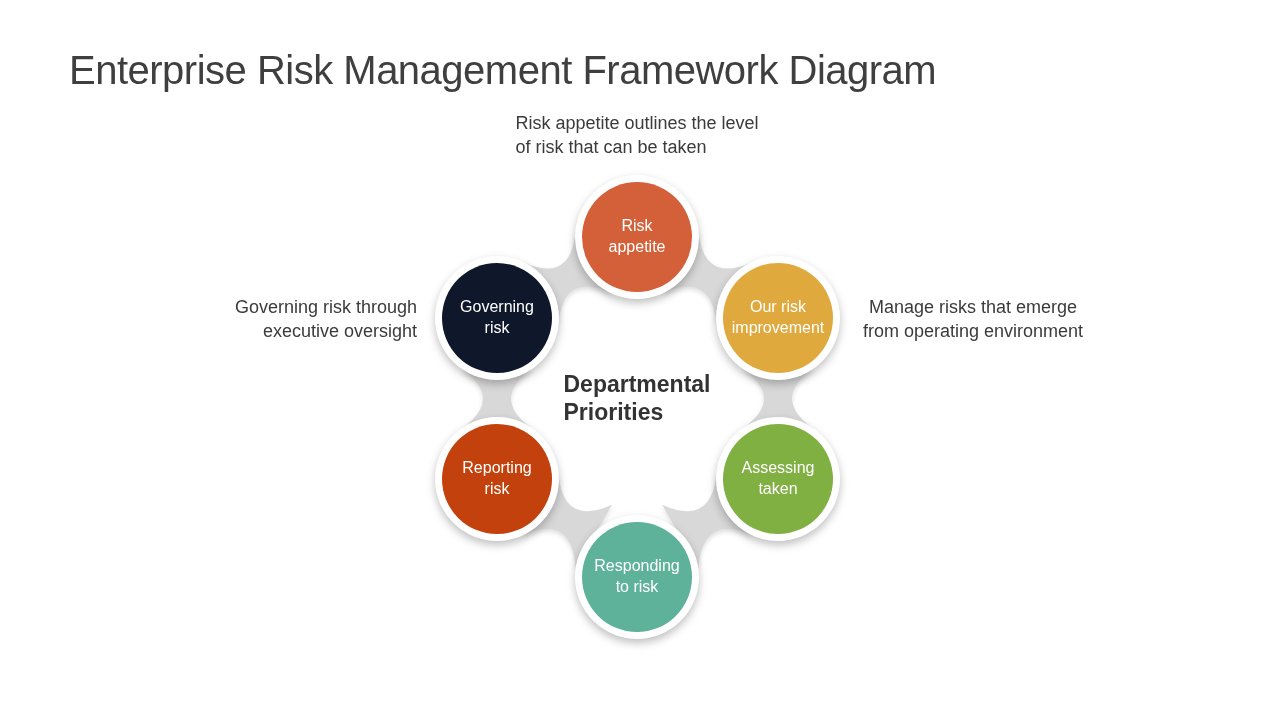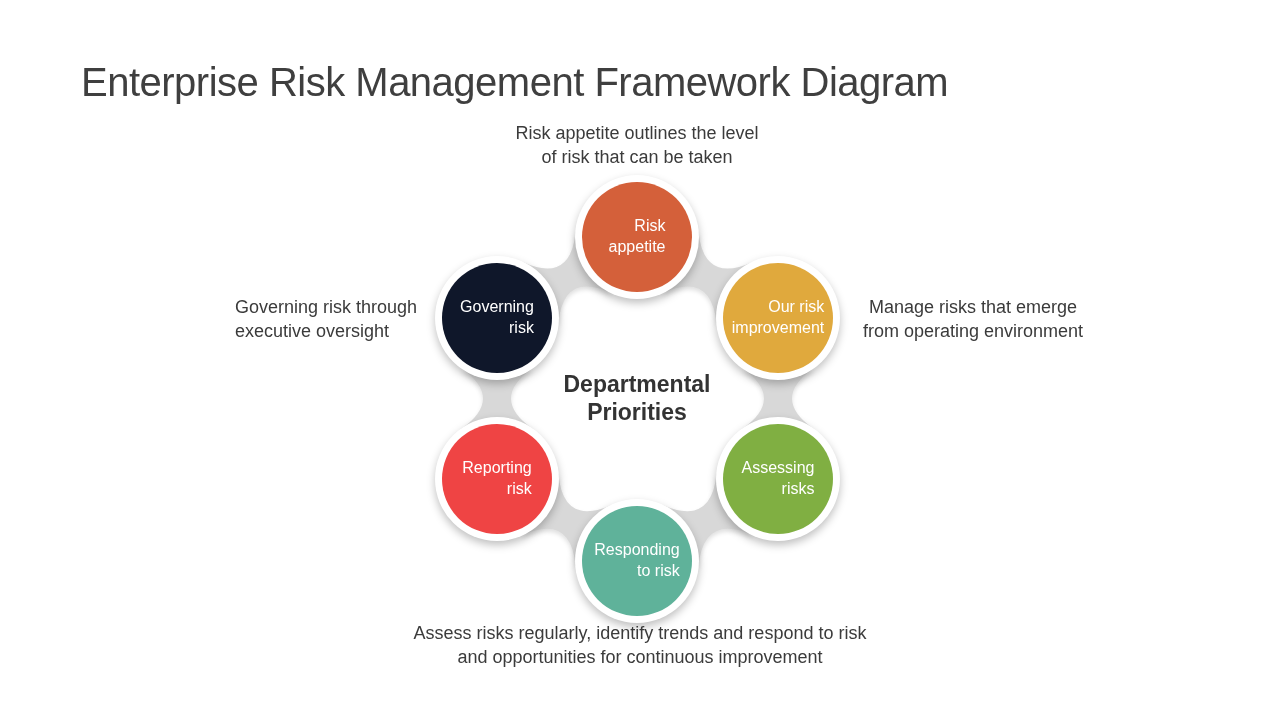--- a/index.html
+++ b/index.html
@@ -4,63 +4,63 @@
 <style>
   html,body{margin:0;padding:0;}
   body{
     width:1280px;height:720px;background:#ffffff;overflow:hidden;
     font-family:"Liberation Sans", sans-serif;
     position:relative;
   }
   .stage{position:absolute;inset:0;}
 
   .title{
-    position:absolute;left:65px;top:44px;margin:16px;
+    position:absolute;left:65px;top:44px;margin:4px;
     font-size:40px;font-weight:400;letter-spacing:-0.5px;
     color:#3f3f3f;white-space:nowrap;
   }
 
   .connectors{position:absolute;left:0;top:0;width:1280px;height:720px;
     filter:drop-shadow(0 3px 2px rgba(0,0,0,0.12));}
 
   .node{
     position:absolute;width:124px;height:124px;border-radius:50%;
     background:#ffffff;box-shadow:0 4px 8px rgba(0,0,0,0.25);
     z-index:2;
   }
   .node .circle{
     position:absolute;inset:7px;border-radius:50%;
-    display:flex;align-items:center;justify-content:center;text-align:right;
+    display:flex;align-items:center;justify-content:center;text-align:center;
   }
   .node .nlabel{
     color:#ffffff;font-size:16px;line-height:1.3;white-space:pre-line;
   }
   .n0{left:575px;top:175px;}
   .n1{left:716px;top:256px;}
   .n2{left:716px;top:417px;}
-  .n3{left:575px;top:499px;}
+  .n3{left:575px;top:515px;}
   .n4{left:435px;top:417px;}
   .n5{left:435px;top:256px;}
 
   .center-label{
     position:absolute;left:637px;top:370px;transform:translateX(-50%);
-    z-index:2;text-align:center;color:#333333;
+    z-index:2;text-align:left;color:#333333;
     font-size:23px;font-weight:700;line-height:28px;white-space:pre-line;
   }
 
   .note{
     position:absolute;color:#3b3b3b;font-size:18px;line-height:24px;
     white-space:pre-line;z-index:3;
   }
-  .note-top{left:637px;top:121px;transform:translateX(-50%);text-align:center;}
+  .note-top{left:637px;top:111px;transform:translateX(-50%);text-align:left;}
   .note-right-top{left:863px;top:295px;text-align:center;}
   .note-right-bottom{left:863px;top:458px;text-align:left;}
   .note-bottom{left:640px;top:621px;transform:translateX(-50%);text-align:center;}
   .note-left-bottom{right:863px;top:447px;text-align:right;}
-  .note-left-top{right:863px;top:295px;}
+  .note-left-top{right:863px;top:295px;text-align:right;}
 </style>
 </head>
 <body>
 
 <div class="stage">
 
   <h1 class="title">Enterprise Risk Management Framework Diagram</h1>
 
   <svg class="connectors" viewBox="0 0 1280 720" xmlns="http://www.w3.org/2000/svg">
       <path d="M 662.4227965430791 293.1220225573634 Q 711.4849956845466 270.56315566023386 716.7122422960022 324.309576500532 L 752.5772034569209 261.8779774426366 Q 703.5150043154534 284.43684433976614 698.2877577039978 230.690423499468 Z" fill="#D8D8D8"></path>
@@ -79,47 +79,45 @@
   </div>
   <div class="node n1">
     <div class="circle" style="background: rgb(224, 169, 61);">
       <span class="nlabel" style="color: rgb(255, 255, 255);">Our risk
 improvement</span>
     </div>
   </div>
   <div class="node n2">
     <div class="circle" style="background: rgb(128, 175, 66);">
       <span class="nlabel" style="color: rgb(255, 255, 255);">Assessing
-risks</span>
+taken</span>
     </div>
   </div>
   <div class="node n3">
     <div class="circle" style="background: rgb(95, 178, 154);">
       <span class="nlabel" style="color: rgb(255, 255, 255);">Responding
 to risk</span>
     </div>
   </div>
   <div class="node n4">
-    <div class="circle" style="background: #ef4444;">
+    <div class="circle" style="background: #c2410c;">
       <span class="nlabel" style="color: rgb(255, 255, 255);">Reporting
 risk</span>
     </div>
   </div>
   <div class="node n5">
     <div class="circle" style="background: #0f172a;">
       <span class="nlabel" style="color: rgb(255, 255, 255);">Governing
 risk</span>
     </div>
   </div>
 
   <div class="center-label">Departmental
 Priorities</div>
 
   <div class="note note-top">Risk appetite outlines the level
 of risk that can be taken</div>
   <div class="note note-right-top">Manage risks that emerge
 from operating environment</div>
-  <div class="note note-bottom">Assess risks regularly, identify trends and respond to risk
-and opportunities for continuous improvement</div>
   <div class="note note-left-top">Governing risk through
 executive oversight</div>
 
 </div>
 
 </body></html>

